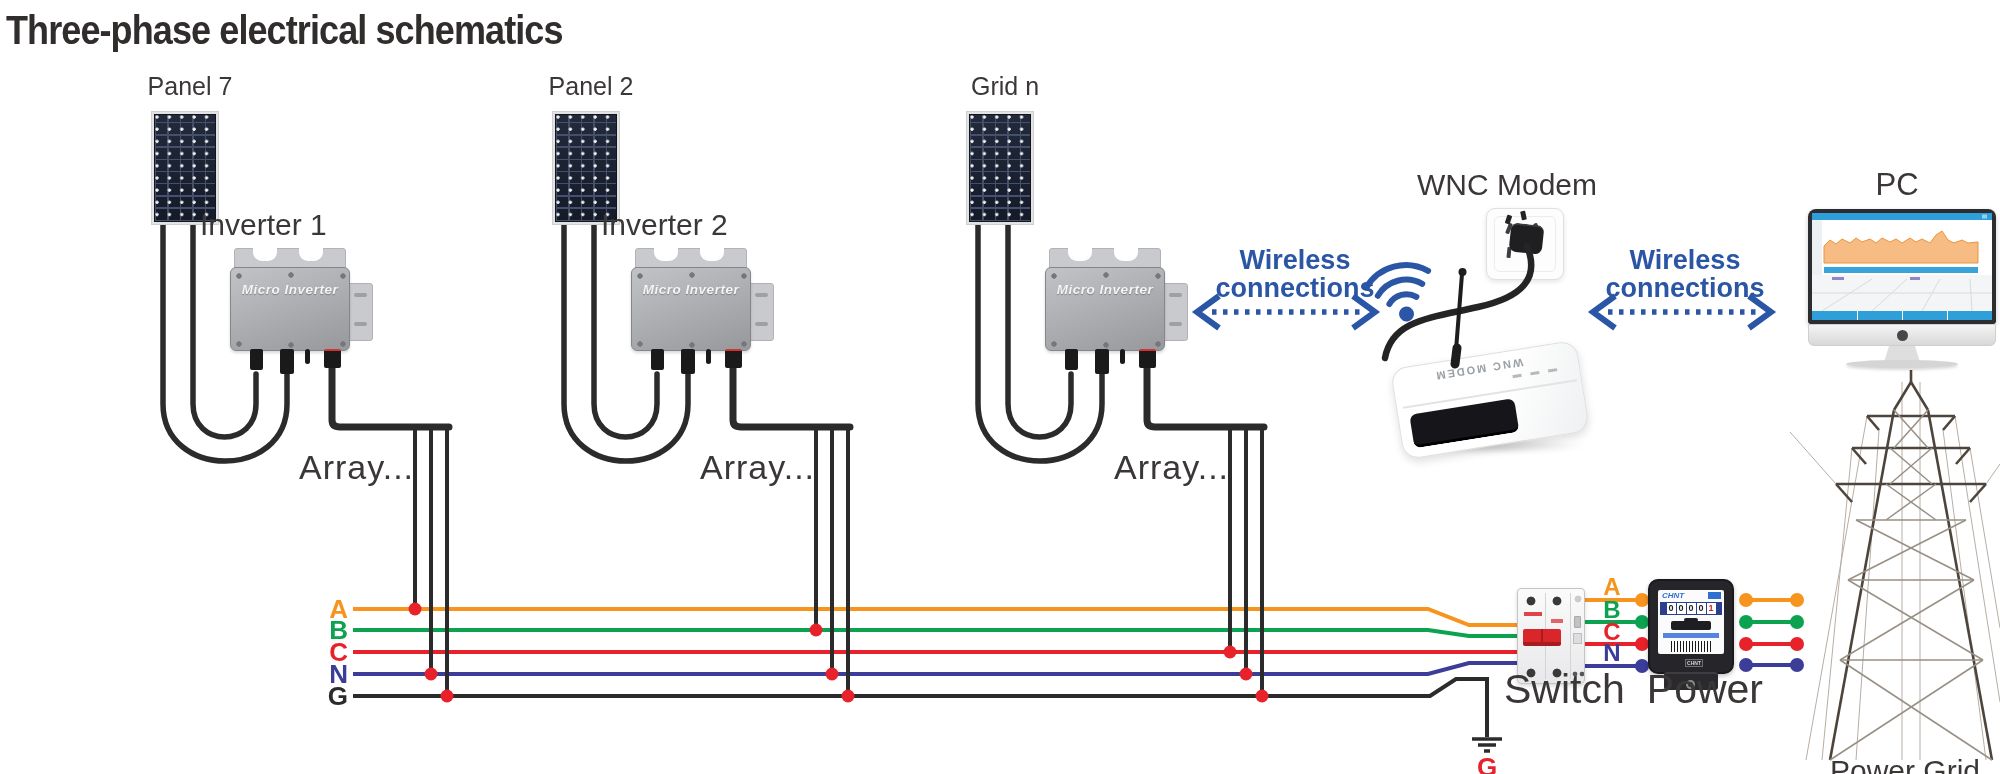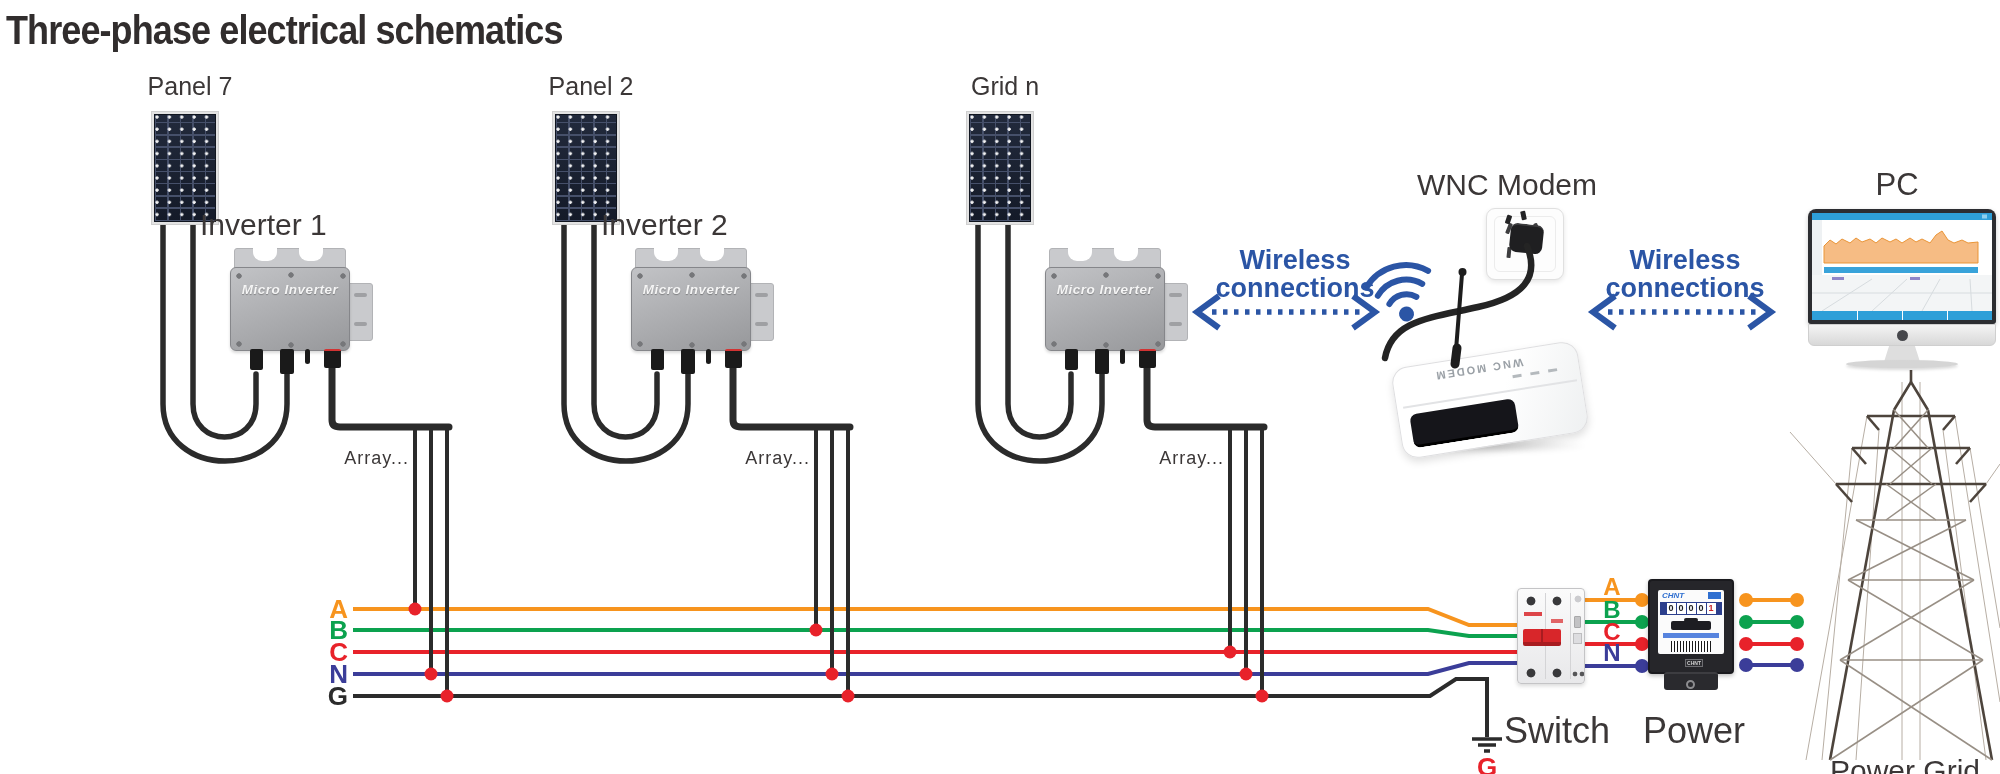--- a/index.html
+++ b/index.html
@@ -7,34 +7,34 @@
          font-family:"Liberation Sans","DejaVu Sans",sans-serif;color:#3B3737;margin-top:12px;}
   .stage *{box-sizing:border-box;}
   svg.layer{position:absolute;left:0;top:0;pointer-events:none;}
 
   
   .title{position:absolute;left:6px;top:-4px;margin:0;font-size:40px;font-weight:800;
          color:#312d2d;letter-spacing:-1px;transform:scaleX(.9);transform-origin:left;white-space:nowrap;}
   .lbl{position:absolute;white-space:nowrap;}
   .panel-lbl{width:140px;text-align:center;top:60px;font-size:25px;}
   .inv-lbl{width:200px;text-align:left;top:196px;font-size:30px;}
-  .array-lbl{width:110px;text-align:right;top:436px;font-size:18px;letter-spacing:1px;}
+  .array-lbl{width:110px;top:436px;font-size:34px;letter-spacing:1px;}
   .bus-l{width:42px;text-align:right;left:306px;font-size:26px;font-weight:700;line-height:26px;}
   .bus-a{top:584px;color:var(--phase-a,#F7941E);} .bus-b{top:605px;color:var(--phase-b,#0CA24F);}
   .bus-c{top:627px;color:var(--phase-c,#E8222A);} .bus-n{top:649px;color:var(--neutral,#3B3D99);}
   .bus-g{top:671px;color:var(--ground,#2B2B2B);}
   .sw-l{width:28px;text-align:center;left:1598px;font-size:24px;font-weight:700;line-height:24px;}
   .sw-a{top:563px;color:var(--phase-a,#F7941E);} .sw-b{top:586px;color:var(--phase-b,#0CA24F);}
   .sw-c{top:608px;color:var(--phase-c,#E8222A);} .sw-n{top:629px;color:var(--neutral,#3B3D99);}
   .gnd-l{left:1470px;top:740px;width:34px;text-align:center;font-size:26px;font-weight:700;color:var(--junction,#E8222A);}
   .wireless{position:absolute;width:220px;text-align:center;top:234px;color:var(--wireless,#2B55A5);
             font-size:27px;font-weight:600;line-height:28px;}
   .modem-title{width:220px;text-align:center;left:1397px;top:156px;font-size:30px;}
   .pc-title{width:120px;text-align:center;left:1837px;top:155px;font-size:31px;}
-  .big-lbl{width:120px;text-align:left;top:698px;font-size:36px;}
+  .big-lbl{width:120px;text-align:right;top:654px;font-size:41px;}
   .grid-lbl{width:200px;text-align:center;left:1805px;top:742px;font-size:30px;}
 
   
   .panel{position:absolute;top:100px;width:66px;height:112px;background:#10151f;
          border:2px solid #e3e3e3;box-shadow:0 0 0 1px #cfcfcf;}
   .panel-cells{position:absolute;inset:1px;background-color:#1c2230;
     background-image:
       radial-gradient(circle at 2px 2px, rgba(255,255,255,.95) 1.3px, transparent 1.9px),
       repeating-linear-gradient(90deg,#46506a 0 1.4px,transparent 1.4px 12.4px),
       repeating-linear-gradient(0deg,#46506a 0 1.4px,transparent 1.4px 12.2px),
@@ -128,21 +128,21 @@
   .sw-brand2{position:absolute;left:33px;top:30px;width:12px;height:4px;background:#d8262a;opacity:.7;}
   .sw-lever{position:absolute;left:5px;top:40px;width:38px;height:17px;background:#d8262a;
             border-radius:2px;border-bottom:4px solid #a81c20;}
   .sw-lever::after{content:"";position:absolute;left:18px;top:0;bottom:0;width:2px;background:#a81c20;}
   .sw-window{position:absolute;left:55px;top:44px;width:9px;height:11px;background:#dddde0;border:1px solid #bdbdbf;}
   .sw-toggle{position:absolute;left:56px;top:27px;width:7px;height:12px;background:#c2c2c4;
              border:1px solid #a8a8aa;border-radius:1px;}
 
   
   .meter{position:absolute;left:1648px;top:567px;width:86px;height:95px;background:#26262a;
-         border:2px solid #1a1a1e;border-radius:4px;box-shadow:0 2px 4px rgba(0,0,0,.25);}
+         border:2px solid #1a1a1e;border-radius:10px;box-shadow:0 2px 4px rgba(0,0,0,.25);}
   .m-face{position:absolute;left:8px;top:9px;width:66px;height:64px;background:#fbfbfb;border-radius:2px;}
   .m-brand{position:absolute;left:4px;top:1px;font-size:8px;font-weight:700;font-style:italic;color:#2f6fd0;}
   .m-brandbox{position:absolute;right:3px;top:2px;width:13px;height:7px;background:#2f6fd0;}
   .m-digits{position:absolute;left:2px;top:12px;width:62px;height:13px;background:#2c3f8c;
             display:flex;gap:1px;align-items:center;justify-content:center;}
   .m-digits span{display:block;width:9px;height:11px;background:#fff;font-size:9px;font-weight:700;
             line-height:11px;text-align:center;color:#1c1c1c;}
   .m-digits span:last-child{color:#c6252b;}
   .m-lens{position:absolute;left:13px;top:31px;width:40px;height:9px;background:#1d1d22;border-radius:2px;}
   .m-lens::before{content:"";position:absolute;left:13px;top:-3px;width:14px;height:4px;background:#1d1d22;border-radius:2px;}

